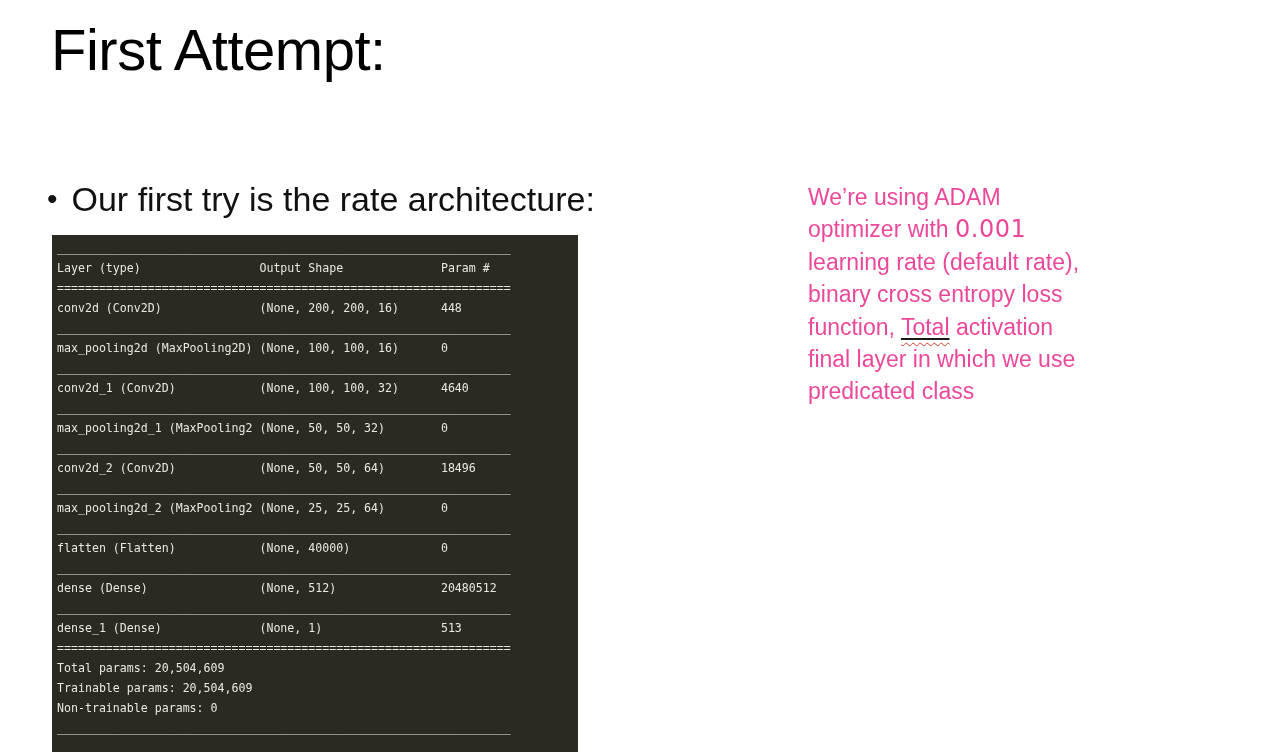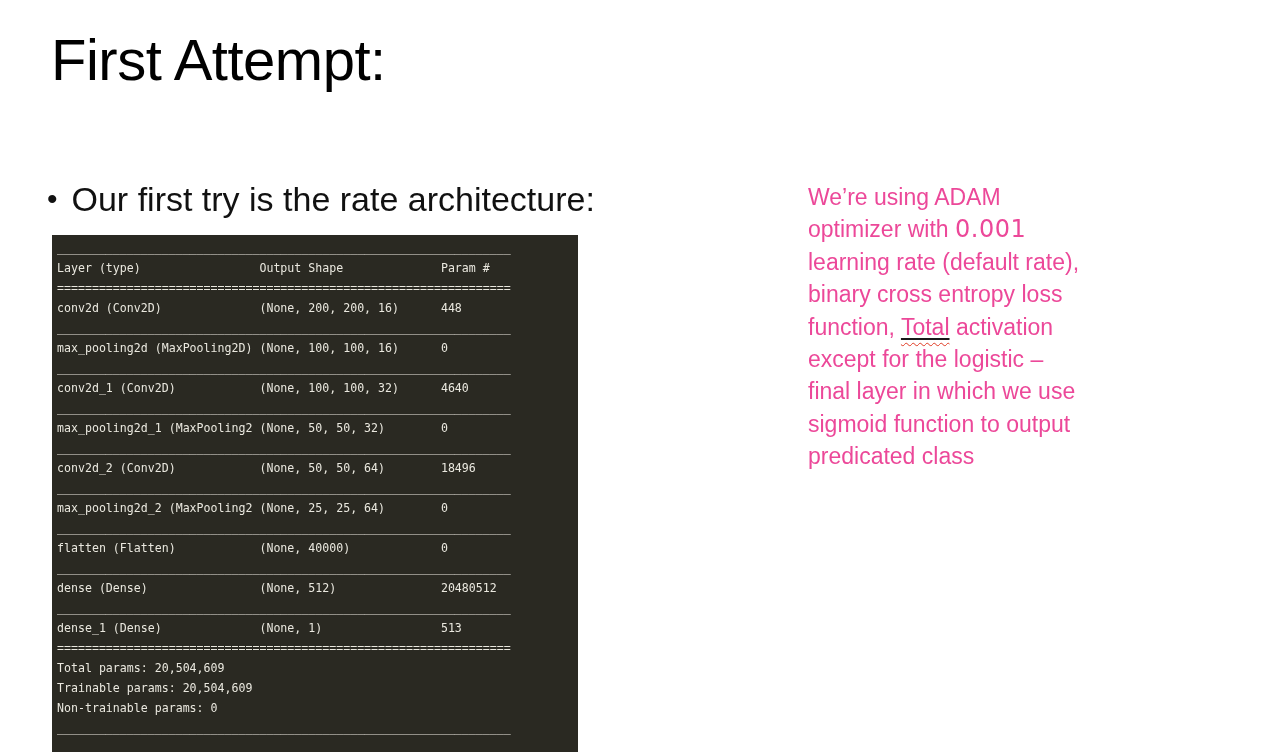--- a/index.html
+++ b/index.html
@@ -10,21 +10,21 @@
     position: relative;
     background: var(--slide-bg, #ffffff);
     font-family: "Liberation Sans", sans-serif;
     color: var(--text-color, #111111);
     overflow: hidden;
   }
 
   .slide-title {
     position: absolute;
     left: 51px;
-    top: 26px;
+    top: 16px;
     margin: 0;
     font-size: 58px;
     font-weight: 400;
     letter-spacing: -0.5px;
     color: #000000;
     white-space: nowrap;
   }
 
   .bullet-row {
     position: absolute;
@@ -129,19 +129,17 @@
 Non-trainable params: 0
 _________________________________________________________________</pre>
   </div>
 
   <div class="note">
       <div class="note-line"><span class="seg">We’re using ADAM</span></div>
       <div class="note-line"><span class="seg">optimizer with </span><span class="seg-alt">0.001</span></div>
       <div class="note-line"><span class="seg">learning rate (default rate),</span></div>
       <div class="note-line"><span class="seg">binary cross entropy loss</span></div>
       <div class="note-line"><span class="seg">function, </span><span class="seg-relu"><span class="seg-relu-solid">Total</span></span><span class="seg"> activation</span></div>
-      <div class="note-line"><span class="seg">except for the logistic –</span></div>
       <div class="note-line"><span class="seg">final layer in which we use</span></div>
-      <div class="note-line"><span class="seg">sigmoid function to output</span></div>
       <div class="note-line"><span class="seg">predicated class</span></div>
     </div>
 
 </div>
 
 </body></html>

